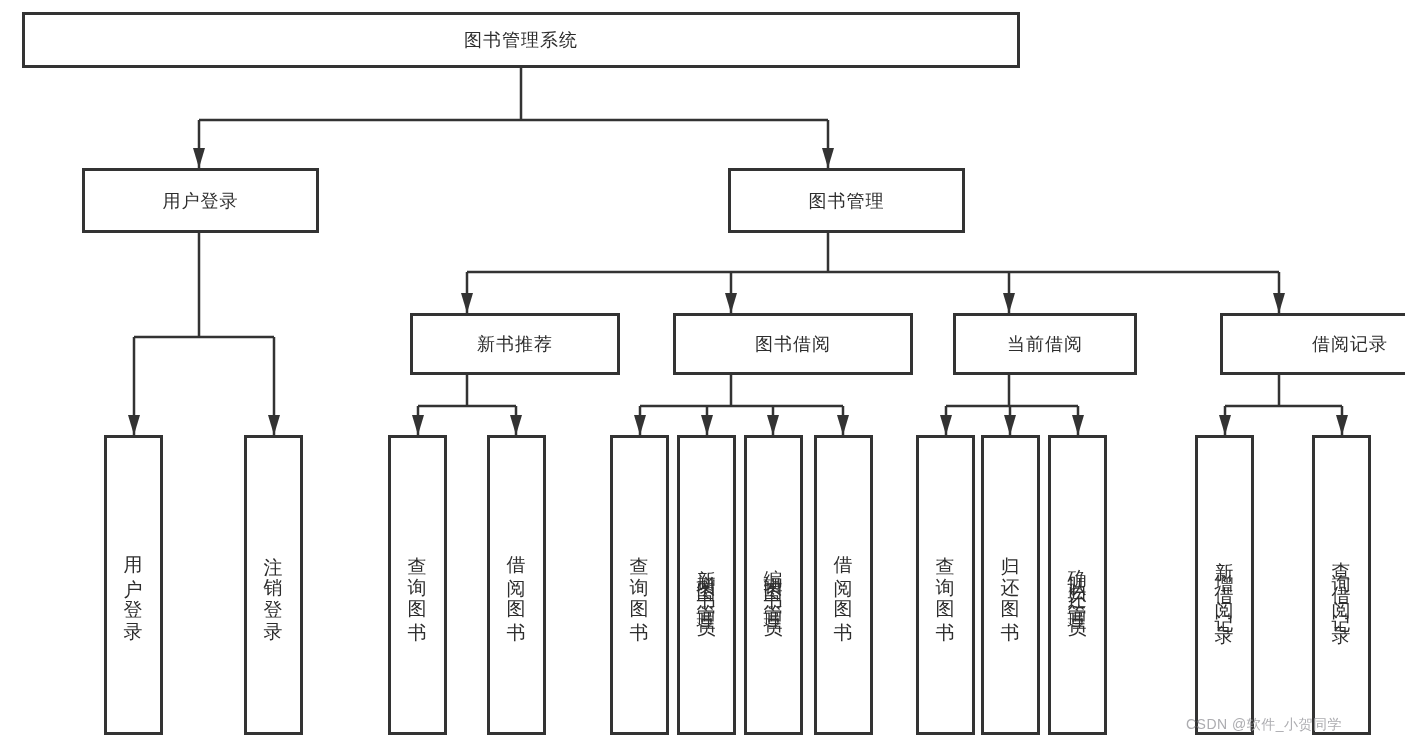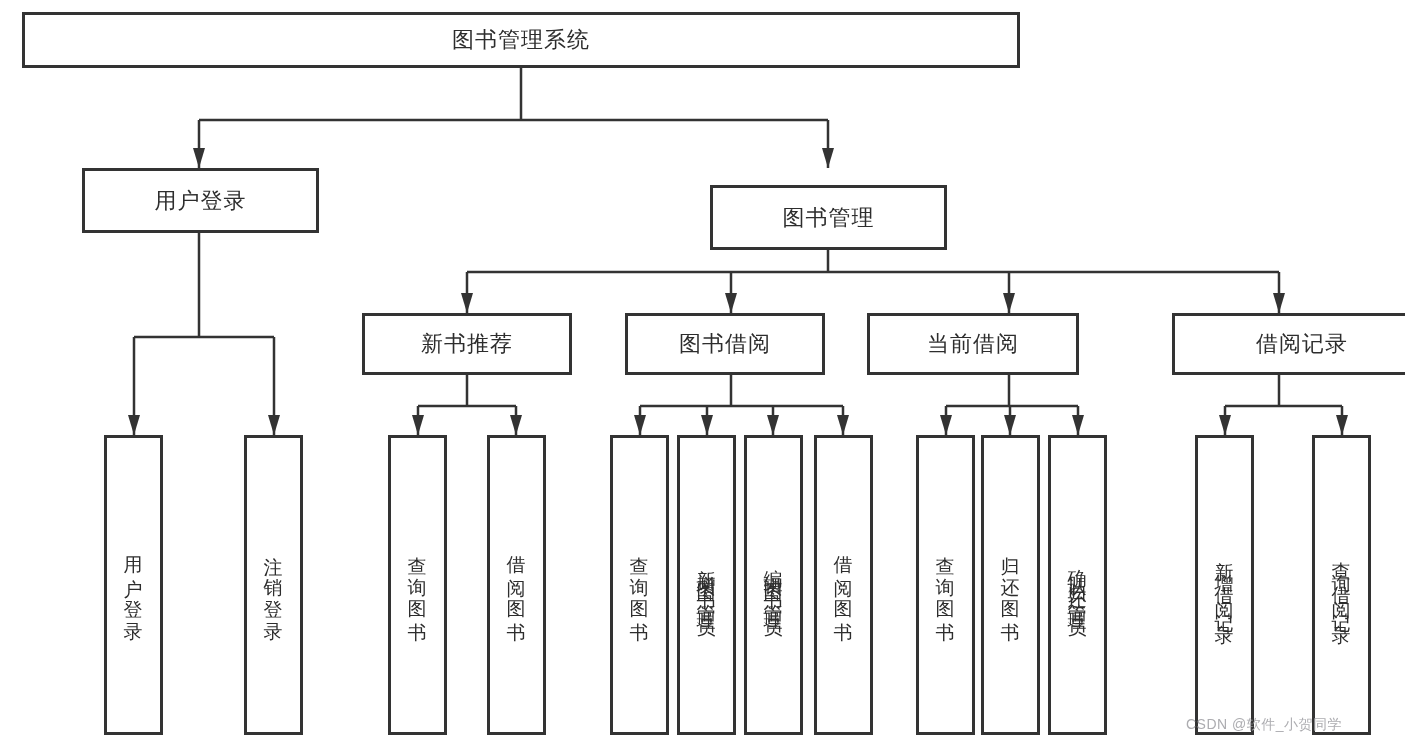--- a/index.html
+++ b/index.html
@@ -8,24 +8,24 @@
     background:#ffffff;
     font-family:"Liberation Sans","DejaVu Sans",sans-serif;
     color:#2d2d2d;
   }
   #wires{position:absolute;left:0;top:0;width:1405px;height:747px;z-index:1;}
   .node{
     position:absolute;box-sizing:border-box;z-index:2;
     border:3px solid #333333;background:#ffffff;
     display:flex;align-items:center;justify-content:center;
   }
-  .hlabel{font-size:22px;letter-spacing:1px;white-space:nowrap;}
+  .hlabel{font-size:18px;letter-spacing:1px;white-space:nowrap;}
   .root{left:22px;top:12px;width:998px;height:56px;}
   .lvl2{top:168px;width:237px;height:65px;}
-  .lvl3{top:313px;height:62px;}
+  .lvl3{top:313px;height:62px;margin-left:48px;}
   .leaf{top:435px;width:59px;height:300px;}
   .vtext{
     writing-mode:vertical-rl;text-orientation:mixed;
     font-size:19px;line-height:1;white-space:nowrap;
   }
   .vs{letter-spacing:22px;}
   .vm{letter-spacing:13px;}
   .vl{letter-spacing:7px;}
   .watermark{
     position:absolute;left:1186px;top:716px;z-index:5;
@@ -79,31 +79,31 @@
   </g>
 </svg>
 
 <div class="node root">
   <span class="hlabel">图书管理系统</span>
 </div>
 
 <div class="node lvl2" style="left:82px;">
   <span class="hlabel">用户登录</span>
 </div>
-<div class="node lvl2" style="left:710px;margin-top:17px;">
+<div class="node lvl2" style="left:728px;">
   <span class="hlabel">图书管理</span>
 </div>
 
 <div class="node lvl3" style="left:362px;width:210px;">
   <span class="hlabel">新书推荐</span>
 </div>
-<div class="node lvl3" style="left:625px;width:200px;">
+<div class="node lvl3" style="left:625px;width:240px;">
   <span class="hlabel">图书借阅</span>
 </div>
-<div class="node lvl3" style="left:867px;width:212px;">
+<div class="node lvl3" style="left:905px;width:184px;">
   <span class="hlabel">当前借阅</span>
 </div>
 <div class="node lvl3" style="left:1172px;width:260px;">
   <span class="hlabel">借阅记录</span>
 </div>
 
 <div class="node leaf" style="left:104px;">
   <span class="vtext vs">用户登录</span>
 </div>
 <div class="node leaf" style="left:244px;">

